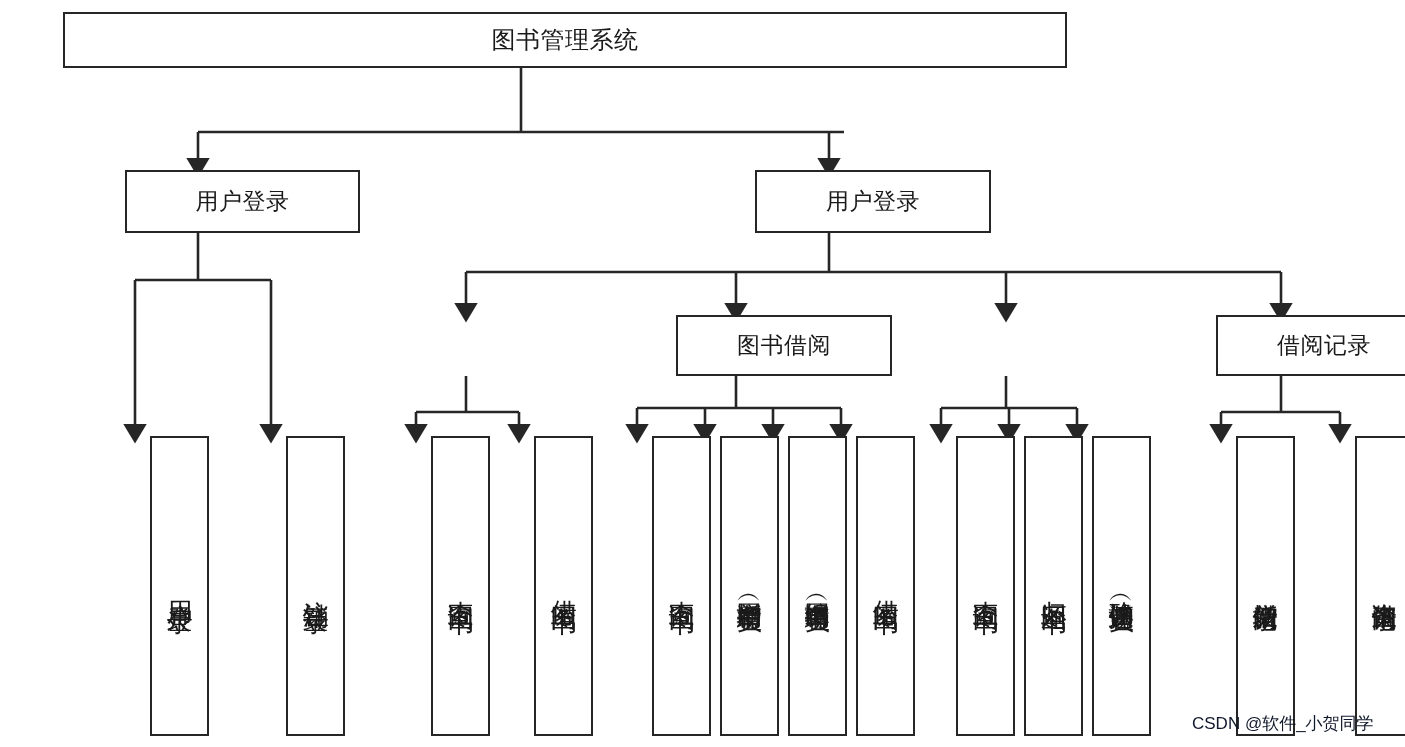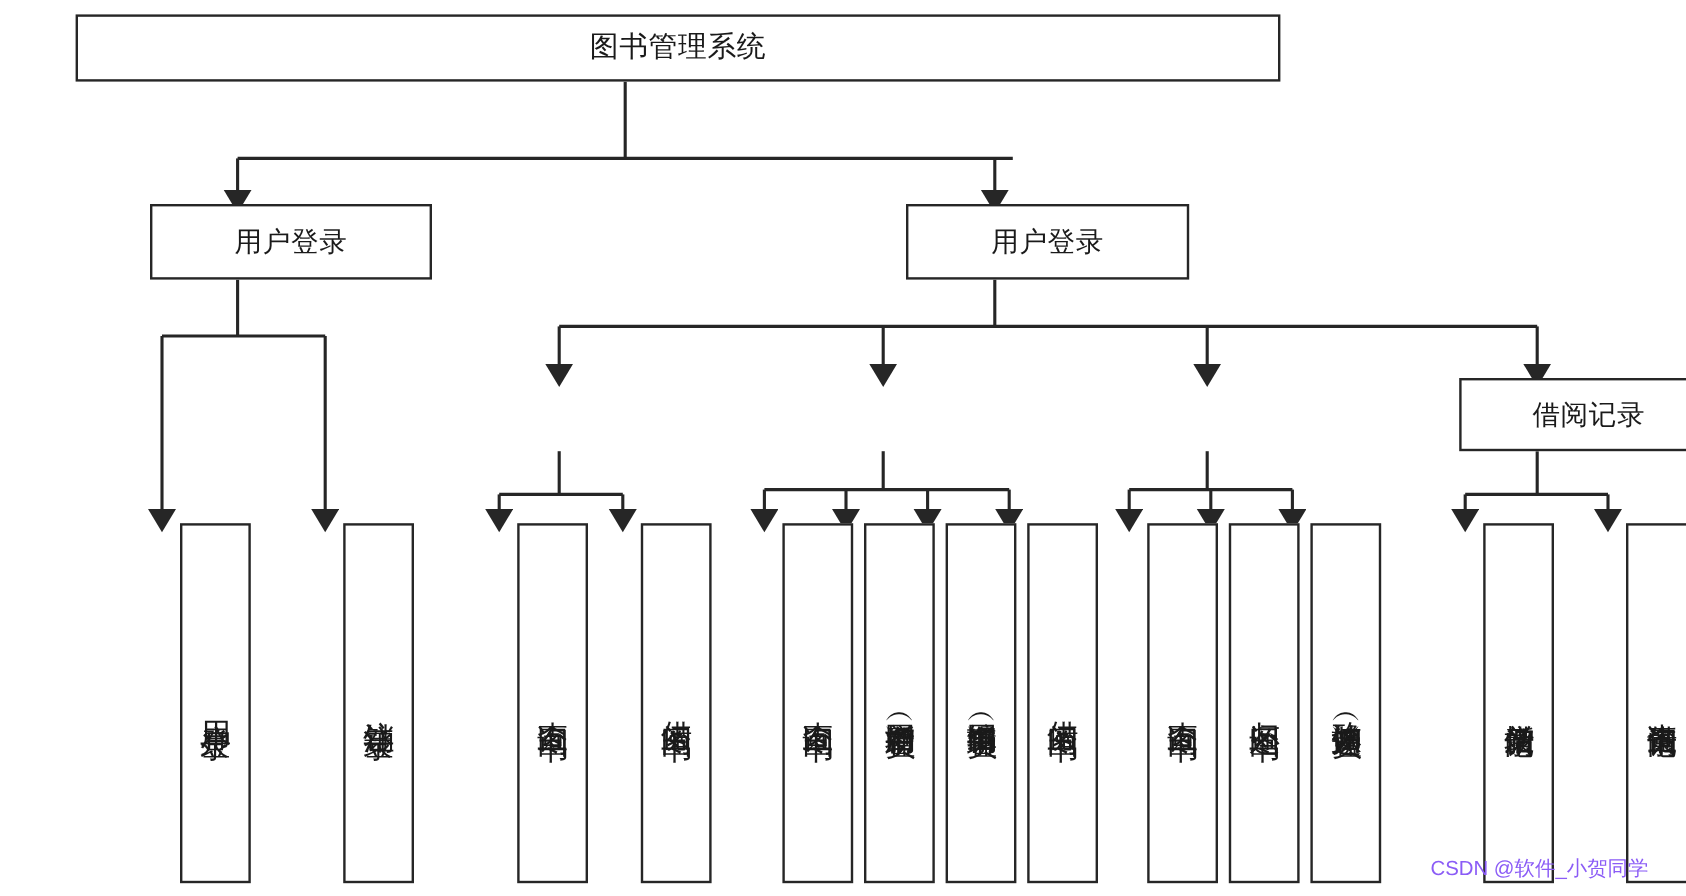--- a/index.html
+++ b/index.html
@@ -44,21 +44,21 @@
     line-height:1.06;
     letter-spacing:3px;
     white-space:nowrap;
   }
   .v-node.narrow .lbl{font-size:25px;letter-spacing:1px;}
 
   #watermark{
     position:absolute;
     left:1192px;top:712px;
     font-size:17px;
-    color:#8b5cf6;
+    color:#0f172a;
     z-index:6;
     white-space:nowrap;
     font-family:"Liberation Sans","DejaVu Sans",sans-serif;
   }
 </style>
 </head>
 <body>
 
 <div id="stage">
 
@@ -116,20 +116,23 @@
     <span class="lbl">图书管理系统</span>
   </div>
 
   <div class="node h-node" style="left:81px;top:170px;width:235px;height:63px;">
     <span class="lbl">用户登录</span>
   </div>
   <div class="node h-node" style="left:711px;top:170px;width:236px;height:63px;">
     <span class="lbl">用户登录</span>
   </div>
 
+  <div class="node h-node" style="left:632px;top:315px;width:216px;height:61px;">
+    <span class="lbl">图书借阅</span>
+  </div>
   <div class="node h-node" style="left:1172px;top:315px;width:216px;height:61px;">
     <span class="lbl">借阅记录</span>
   </div>
 
   <div class="node v-node" style="left:106px;top:436px;width:59px;height:300px;">
     <span class="lbl">用户登录</span>
   </div>
   <div class="node v-node" style="left:242px;top:436px;width:59px;height:300px;">
     <span class="lbl">注销登录</span>
   </div>

